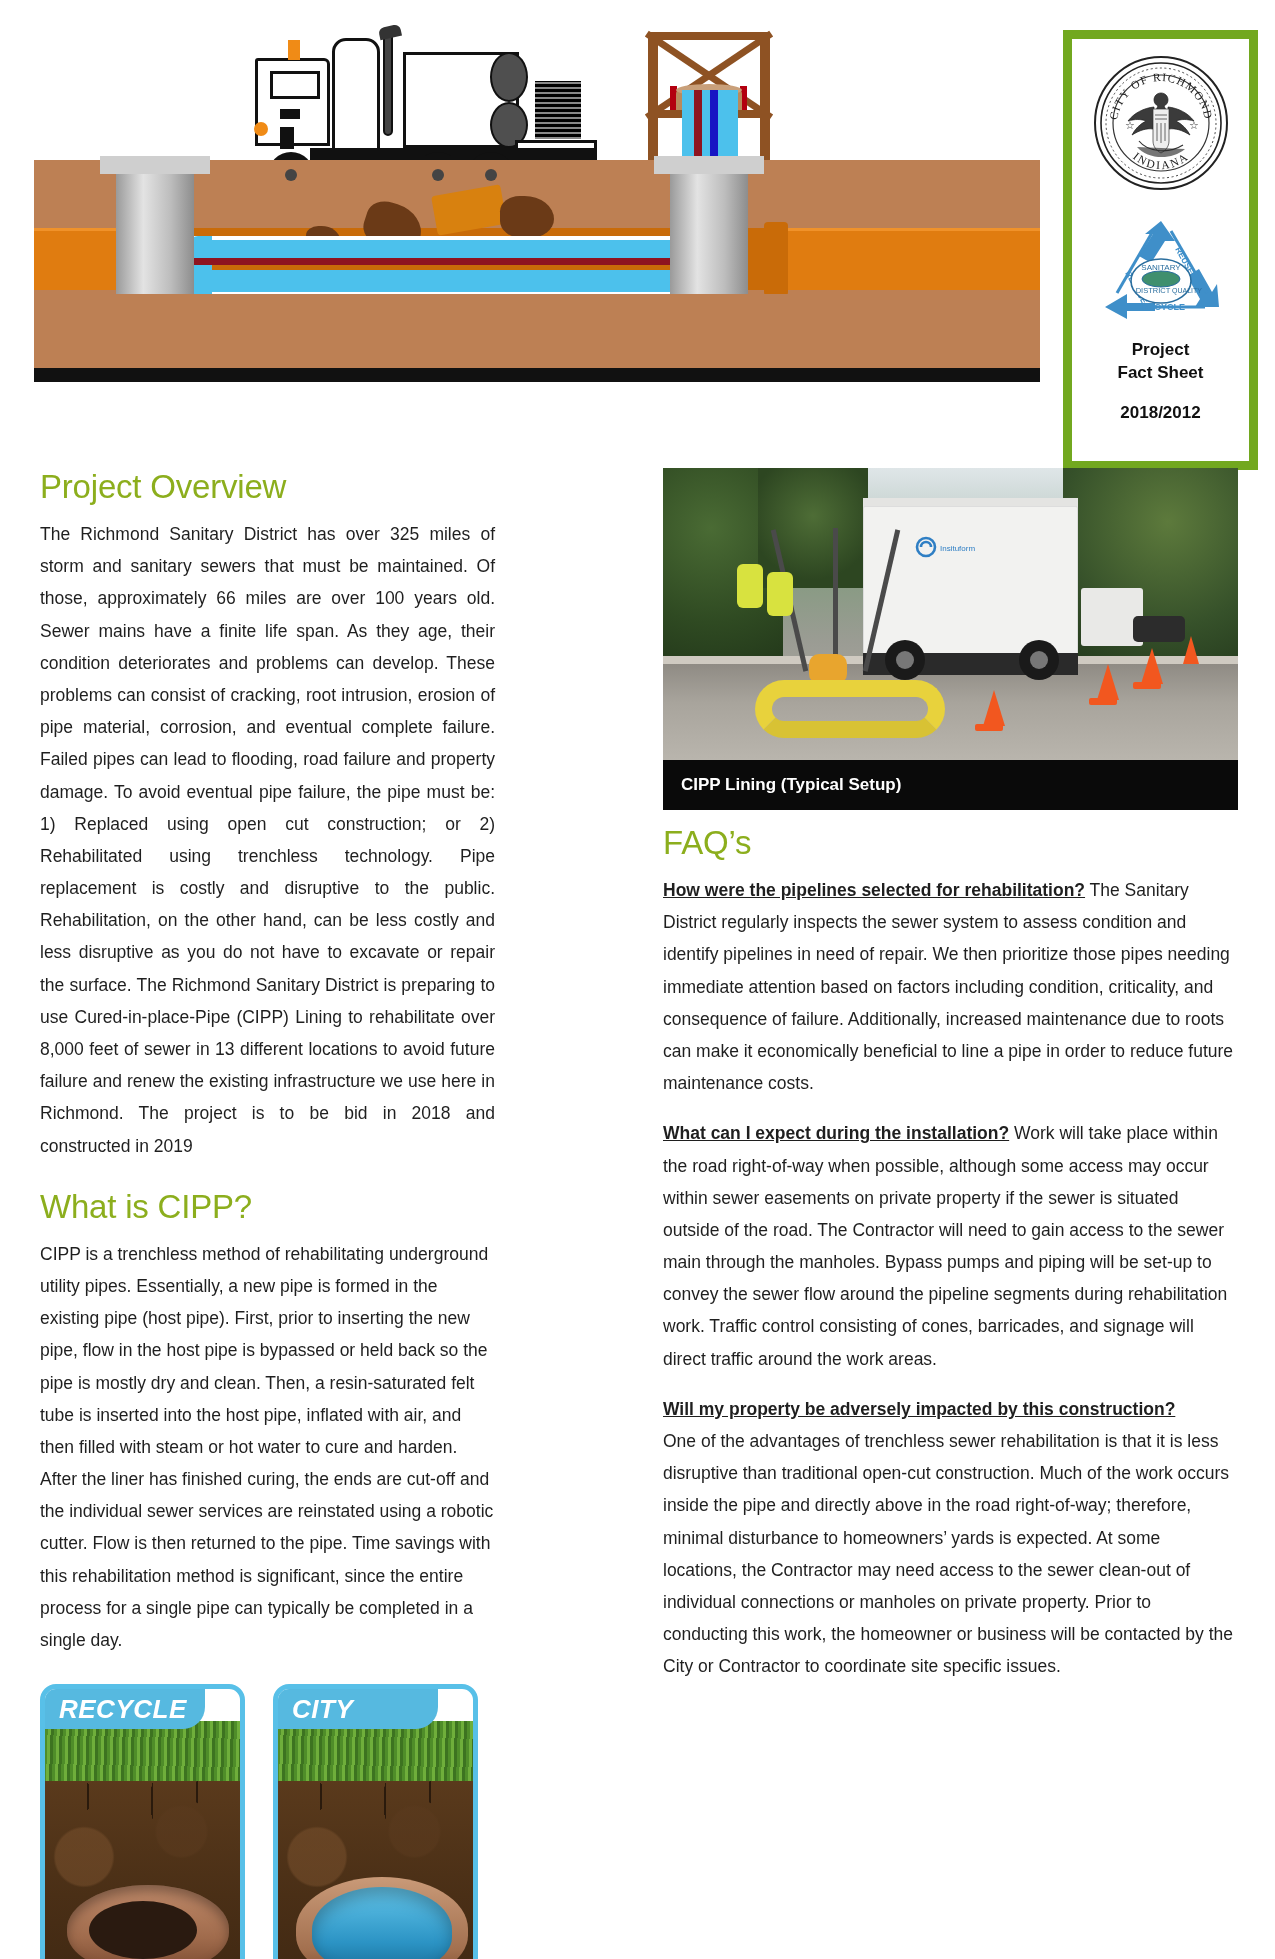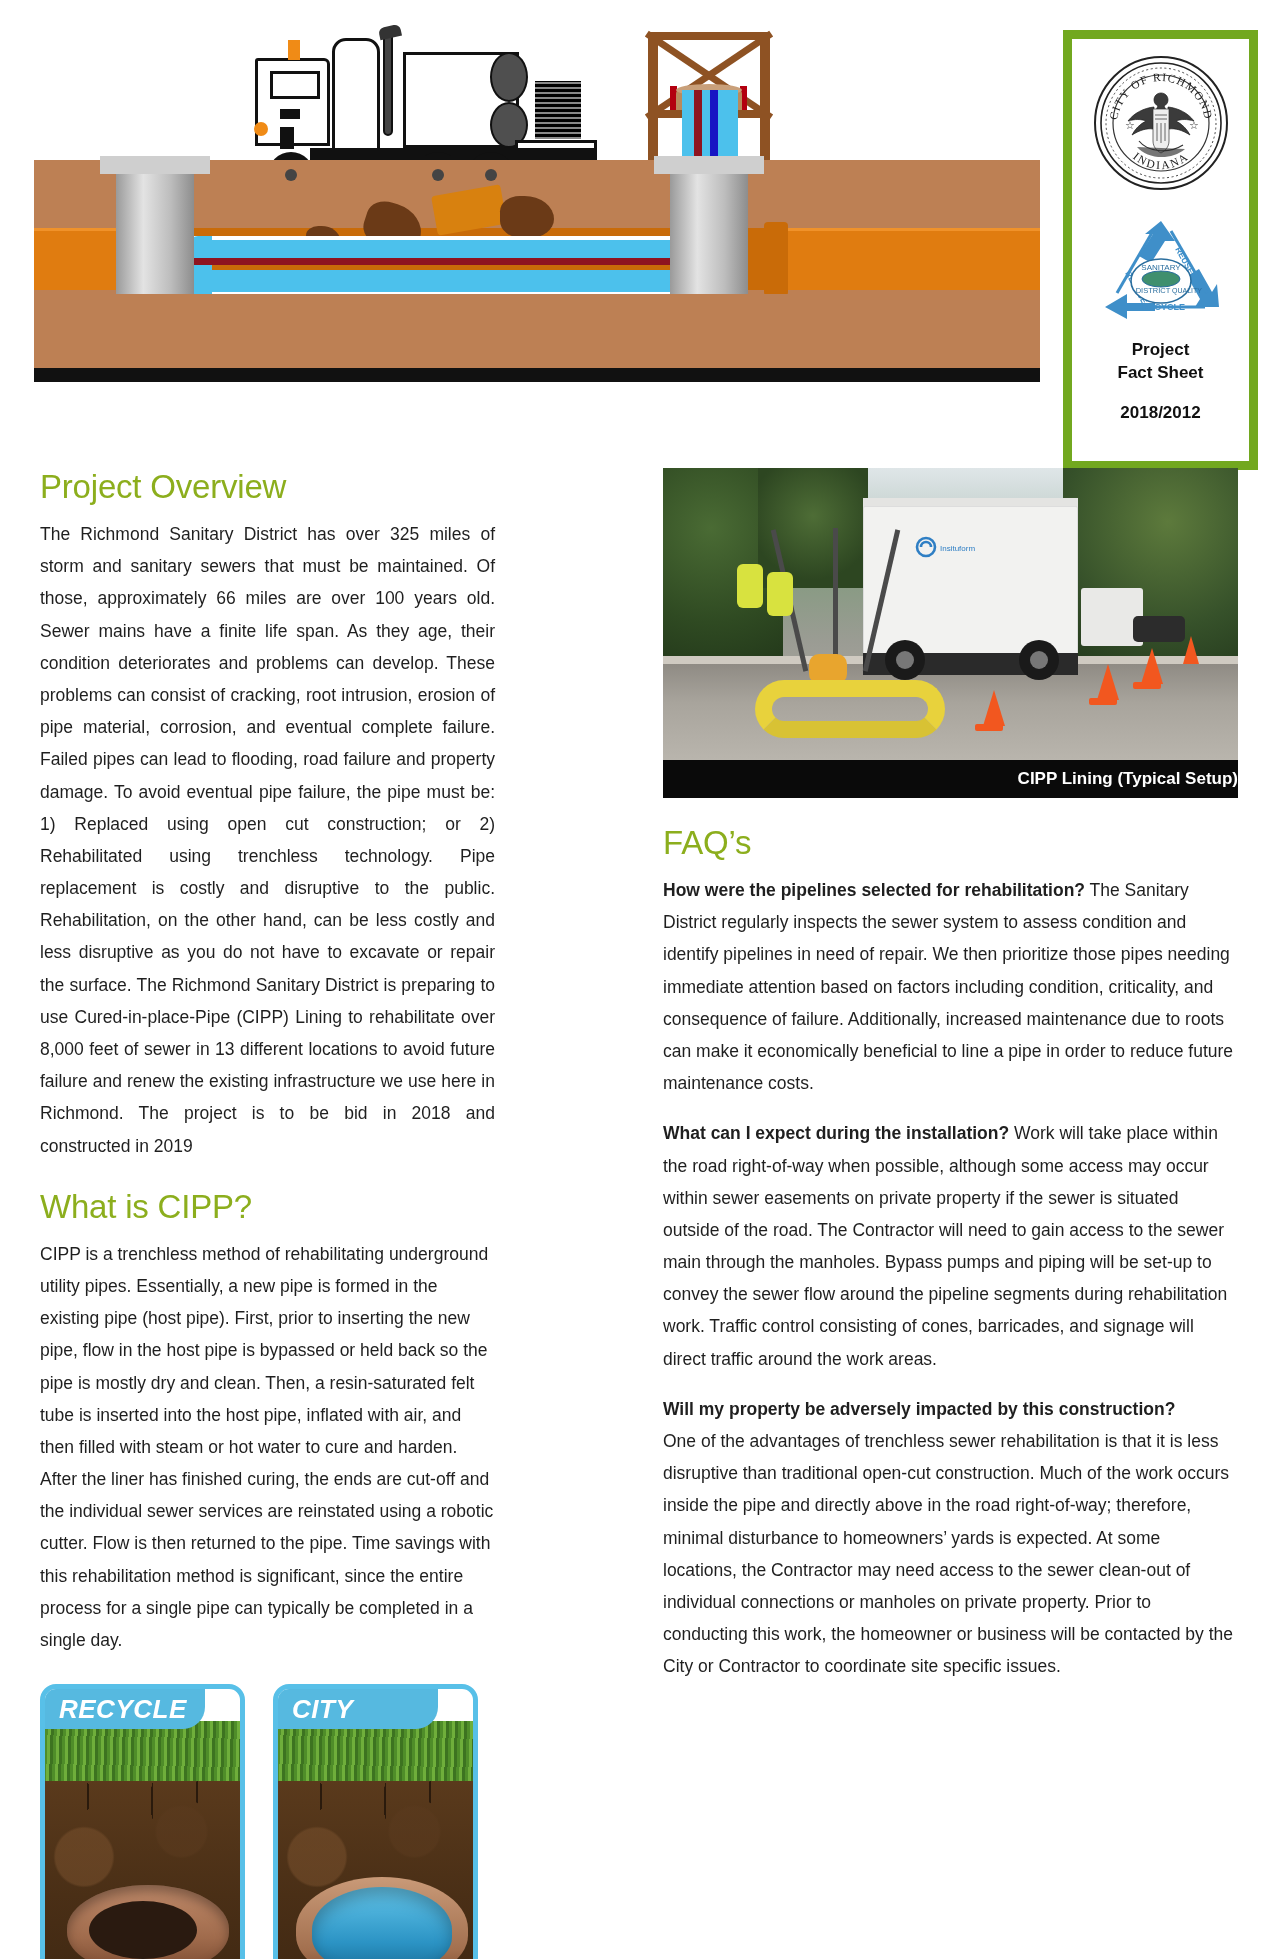--- a/index.html
+++ b/index.html
@@ -131,20 +131,21 @@
   p.body {
     margin:0 0 0 0;
     font-size:17.5px;
     line-height:1.84;
     text-align:justify;
     color:#1f1f1f;
   }
   p.body.nj { text-align:left; }
   .q {
     font-weight:bold;
+    text-decoration:underline;
   }
   .gap { height:26px; }
   .gap-sm { height:18px; }
 
   
   .photo-wrap { position:relative; width:575px; height:330px; margin-bottom:26px; }
   .photo {
     position:absolute; left:0; top:0; width:575px; height:292px;
     overflow:hidden;
     background:linear-gradient(180deg,#9fb9a0 0%,#7e9a7a 28%,#9b9c94 60%,#b3b0a6 100%);
@@ -164,25 +165,25 @@
   .ph-cone { position:absolute; width:0; height:0; border-left:11px solid transparent; border-right:11px solid transparent; border-bottom:36px solid #f2571f; }
   .ph-cone-base { position:absolute; width:28px; height:7px; background:#f2571f; border-radius:2px; }
   .ph-hose { position:absolute; left:92px; top:212px; width:190px; height:58px; border:17px solid #e8d23c; border-radius:55px; border-bottom-color:#d8c234; }
   .ph-worker { position:absolute; width:26px; height:44px; background:#d8e23f; border-radius:6px; }
   .ph-tripod { position:absolute; left:118px; top:60px; width:110px; height:140px; }
   .ph-tripod span { position:absolute; width:5px; height:145px; background:#4a4a4a; top:0; }
   .ph-car { position:absolute; left:470px; top:148px; width:52px; height:26px; background:#2c2c2c; border-radius:5px; }
   .ph-white-van { position:absolute; left:418px; top:120px; width:62px; height:58px; background:#e9e9e7; border-radius:3px; }
 
   .photo-caption {
-    position:absolute; left:0; top:292px; width:575px; height:38px;
+    position:absolute; left:0; top:292px; width:575px; height:50px;
     background:#0a0a0a; color:#fff;
     display:flex; align-items:center;
     padding-left:18px;
-    font-size:17px; font-weight:bold;justify-content:flex-end;
+    font-size:17px; font-weight:bold;
   }
 
   
   .ba-row { display:flex; gap:28px; margin-top:28px; }
   .ba-card {
     position:relative; width:205px; height:345px;
     border:5px solid #58c0e8; border-radius:16px;
     overflow:hidden; background:#fff;
   }
   .ba-label-bar {

